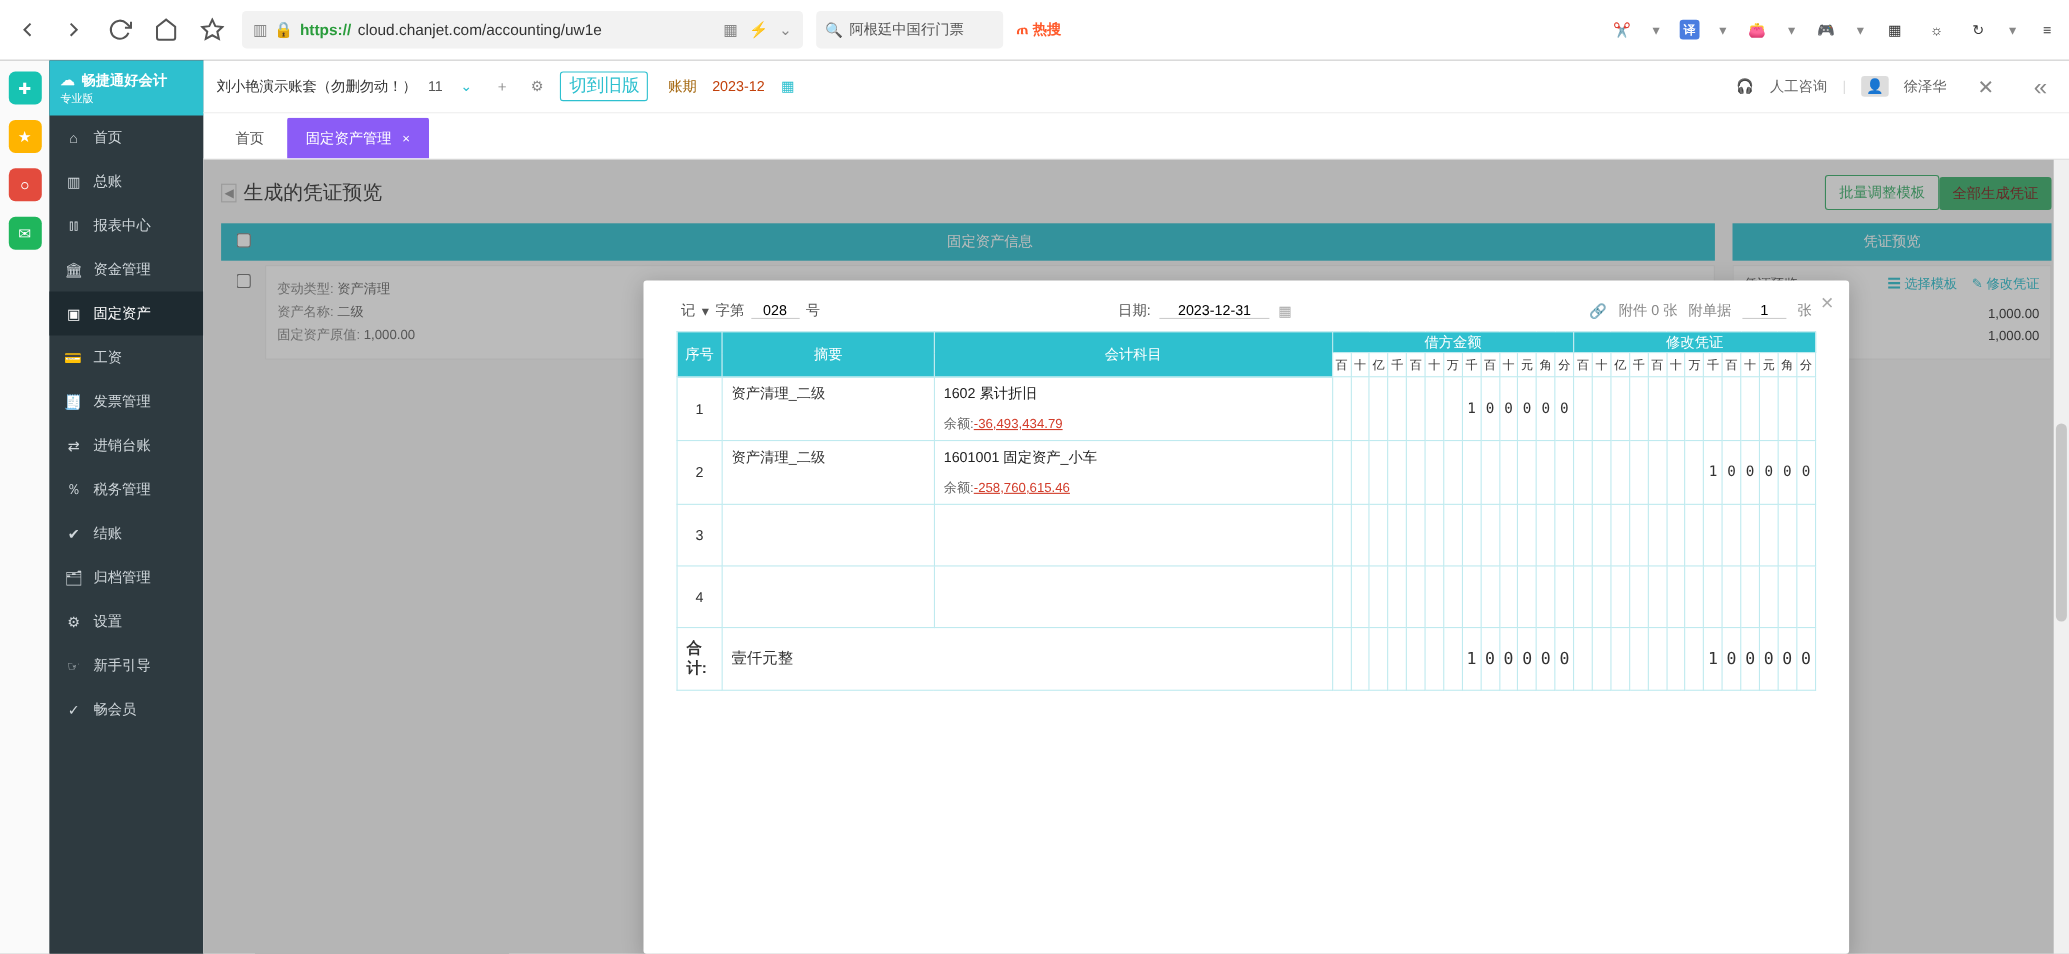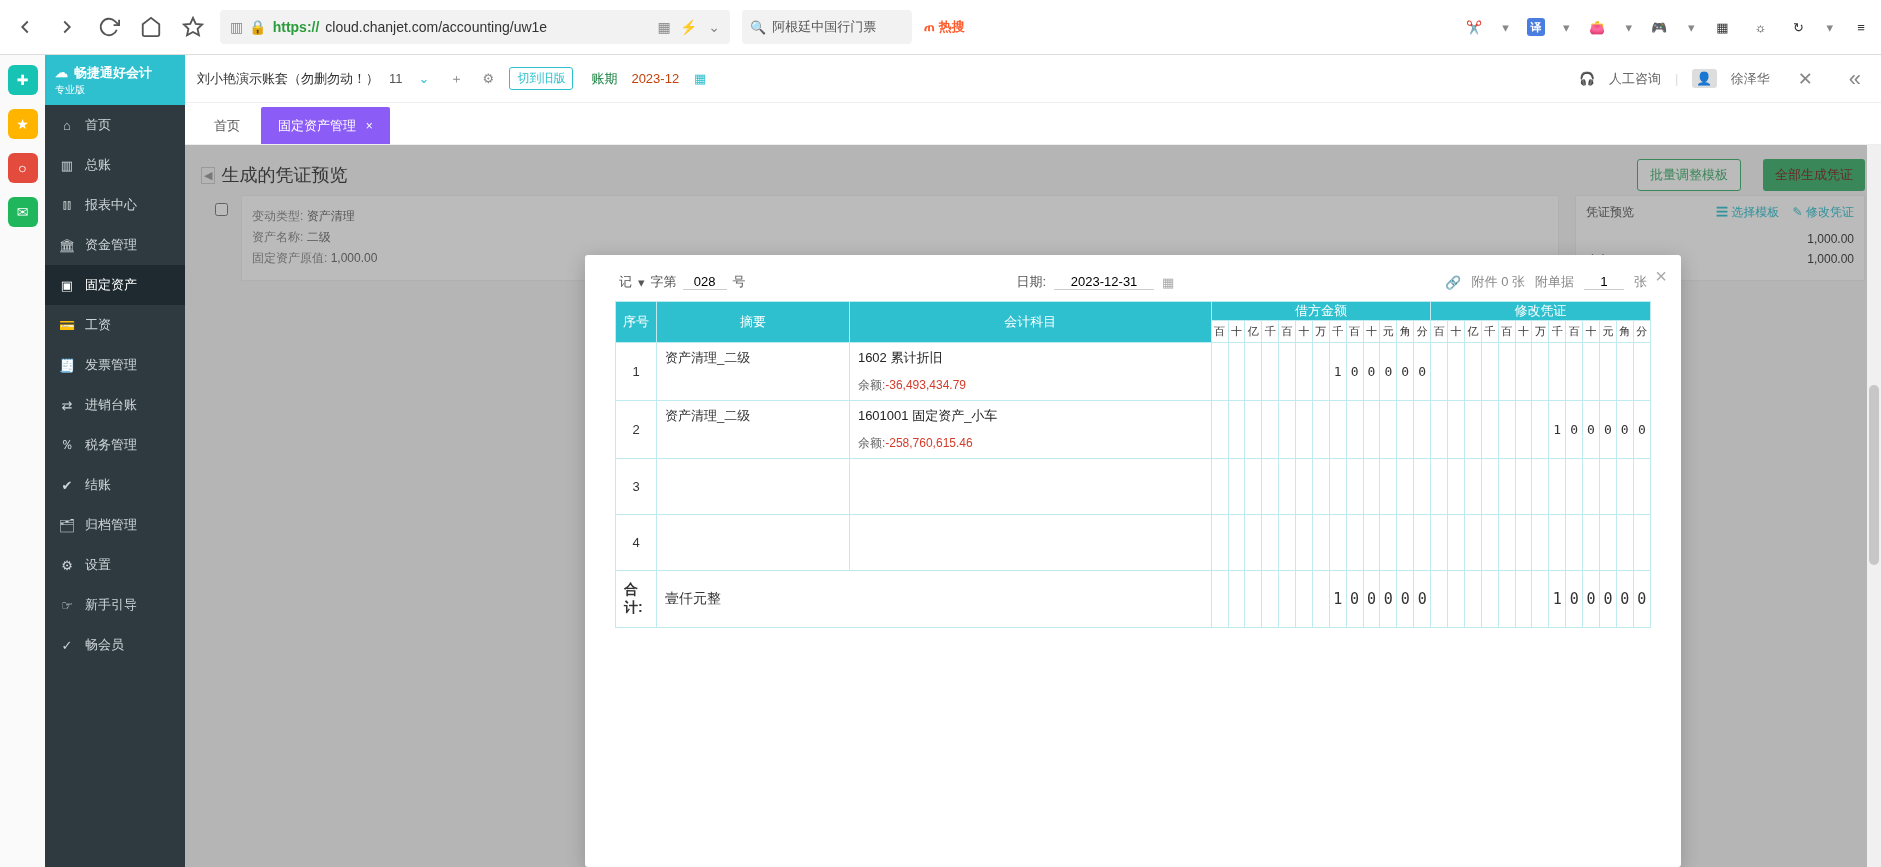--- a/index.html
+++ b/index.html
@@ -31,38 +31,38 @@
 .side-item { height: 40px; display:flex; align-items:center; gap:10px; padding-left:14px; cursor:pointer; font-size:13px; }
 .side-item.active { background:#1e2a30; color:#fff; }
 .side-icon { width:16px; height:16px; display:inline-flex; align-items:center; justify-content:center; }
 
 
 .main { flex:1; display:flex; flex-direction:column; background:#fff; position:relative; }
 .top-strip { height:48px; border-bottom:1px solid #eee; display:flex; align-items:center; padding:0 12px; gap:10px; font-size:13px; color:#555;}
 .acct-name { color:#333; }
 .chevron-down { color:#2ec0cf; margin:0 6px; cursor:pointer; }
 .icon-btn { width:22px; height:22px; display:inline-flex; align-items:center; justify-content:center; color:#888; cursor:pointer;}
-.old-ver-btn { border:1px solid #2ec0cf; color:#2ec0cf; padding:2px 7px; border-radius:3px; font-size:12px; cursor:pointer;}
-.period-label { color:#15803d; margin-left:8px;}
+.old-ver-btn { border:1px solid #2ec0cf; color:#2ec0cf; padding:2px 7px; border-radius:3px; font-size:16px; cursor:pointer;}
+.period-label { color:#a16207; margin-left:8px;}
 .period-val { color:#c2410c; margin-left:4px; }
 .top-right { margin-left:auto; display:flex; align-items:center; gap:14px; color:#666;}
 .close-outer { margin-left:10px; font-size:18px; color:#888; cursor:pointer; padding:0 8px;}
 
 .tabs-row { height:42px; display:flex; align-items:flex-end; padding-left:12px; gap:4px; border-bottom:1px solid #eee;}
 .tab { padding:9px 16px; font-size:13px; color:#555; cursor:pointer; border:1px solid transparent; border-bottom:none; }
 .tab.home { }
 .tab.active { background:#8b5cf6; color:#fff; border-radius:2px 2px 0 0;}
 .tab .tab-x { margin-left:6px; font-size:12px; }
 
 
 .preview-area { position:relative; flex:1; background:#f6f6f6; }
 .preview-inner { padding:14px 16px; }
 .preview-title-row { display:flex; align-items:center; justify-content:space-between; }
 .preview-title { font-size:18px; color:#333; }
-.btns-right { display:flex; gap:22px;}
+.btns-right { display:flex; gap:0;align-items:flex-end;}
 .btn-outline-green { border:1px solid #3ab06a; color:#3ab06a; background:#fff; padding:6px 12px; border-radius:3px; font-size:13px; cursor:pointer;}
 .btn-green { background:#3ab06a; color:#7f1d1d; padding:6px 12px; border-radius:3px; font-size:13px; cursor:pointer; border:none;}
 
 .grid-header { display:flex; margin-top:12px;}
 .gh-left { flex:1; background:#2ec0cf; color:#fff; text-align:center; padding:8px 0; display:flex; align-items:center;}
 .gh-chk { width:40px; text-align:center;}
 .gh-left-title { flex:1; }
 .gh-right { width:290px; background:#2ec0cf; color:#fff; text-align:center; padding:8px 0; margin-left:16px;}
 
 .row-body { display:flex; margin-top:4px; }
@@ -98,21 +98,21 @@
 .vt thead th { background:#2ec0cf; color:#fff; font-weight:500; font-size:13px; }
 .vt thead .sub th { background:#fff; color:#333; font-size:11px; padding:3px 0;}
 .col-idx { width:34px; }
 .col-summary { width:160px; }
 .col-account { width:300px; }
 .digit-col { width:14px; }
 .vt tbody td { height:56px; vertical-align:top; padding:6px 8px; font-size:13px;}
 .vt tbody td.idx { text-align:center; vertical-align:middle; font-weight:500;}
 .acct-cell .acct-name-line { color:#222; font-weight:500;}
 .acct-cell .balance-line { margin-top:10px; font-size:12px; color:#666;}
-.acct-cell .balance-line .neg { color:#d23c2a; }
+.acct-cell .balance-line .neg { color:#d23c2a; text-decoration:underline;}
 .digit-cell { padding:0 !important; text-align:center; vertical-align:middle !important; font-size:15px; font-family:monospace; position:relative;}
 
 .sep-red { border-left:1px solid #e06a5a !important; }
 .sep-blue { border-left:1px solid #8ad2da !important; }
 tfoot td { font-size:14px; }
 tfoot .total-label { text-align:left; padding:10px 8px; font-weight:600;}
 tfoot .total-text { padding:10px 8px;}
 .outer-scrollbar { position:absolute; right:0; top:0; bottom:0; width:14px; background:#f0f0f0;}
 .outer-scrollbar .thumb{ position:absolute; left:2px; right:2px; top:240px; height:180px; background:#c7c7c7; border-radius:5px;}
 
@@ -295,20 +295,27 @@
       <div class="preview-inner">
         <div class="preview-title-row">
           <div style="display:flex;align-items:center;gap:6px">
             <span style="color:#999;border:1px solid #ccc;font-size:11px;padding:1px 2px">◀</span>
             <span class="preview-title">生成的凭证预览</span>
           </div>
           <div class="btns-right">
             <button class="btn-outline-green">批量调整模板</button>
             <button class="btn-green">全部生成凭证</button>
           </div>
+        </div>
+        <div class="grid-header">
+          <div class="gh-left">
+            <div class="gh-chk"><input type="checkbox" style=""></div>
+            <div class="gh-left-title">固定资产信息</div>
+          </div>
+          <div class="gh-right">凭证预览</div>
         </div>
         <div class="row-body">
           <div class="row-left-wrap" style="flex:1">
             <div class="row-chk-cell">
                 <input type="checkbox" style="">
               </div>
             <div class="row-left">
               <div class="kv"><span class="k">变动类型:</span> <span>资产清理</span></div>
               <div class="kv"><span class="k">资产名称:</span> <span>二级</span></div>
               <div class="kv"><span class="k">固定资产原值:</span> <span>1,000.00</span></div>

